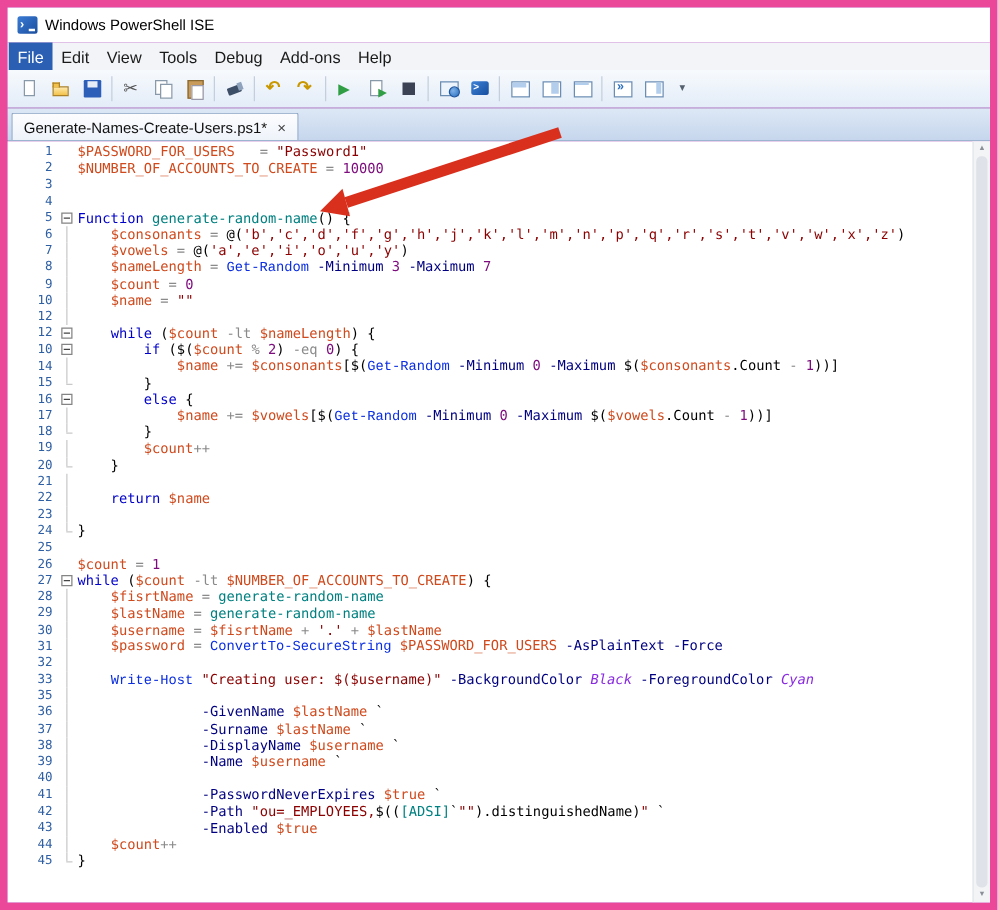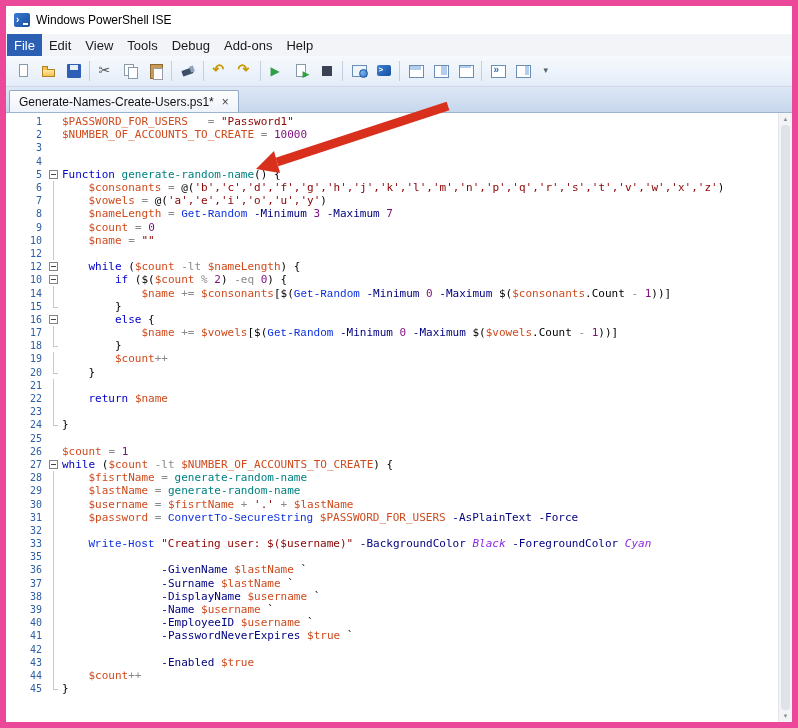--- a/index.html
+++ b/index.html
@@ -370,30 +370,30 @@
           <span class="code-text"><span class="tk-t">               </span><span class="tk-p">-DisplayName</span><span class="tk-t"> </span><span class="tk-v">$username</span><span class="tk-t"> `</span></span>
         </div>
         <div class="line">
           <span class="ln">39</span>
           <span class="fold-col fold-line"></span>
           <span class="code-text"><span class="tk-t">               </span><span class="tk-p">-Name</span><span class="tk-t"> </span><span class="tk-v">$username</span><span class="tk-t"> `</span></span>
         </div>
         <div class="line">
           <span class="ln">40</span>
           <span class="fold-col fold-line"></span>
-          <span class="code-text"><span class="tk-t">               </span><span class="tk-p">-EmployeeID</span><span class="tk-t"> </span><span class="tk-v">$username</span><span class="tk-t"> `</span></span>
         </div>
         <div class="line">
           <span class="ln">41</span>
           <span class="fold-col fold-line"></span>
           <span class="code-text"><span class="tk-t">               </span><span class="tk-p">-PasswordNeverExpires</span><span class="tk-t"> </span><span class="tk-v">$true</span><span class="tk-t"> `</span></span>
         </div>
         <div class="line">
           <span class="ln">42</span>
           <span class="fold-col fold-line"></span>
+          <span class="code-text"><span class="tk-t">               </span><span class="tk-p">-Path</span><span class="tk-t"> </span><span class="tk-s">"ou=_EMPLOYEES,</span><span class="tk-t">$((</span><span class="tk-y">[ADSI]</span><span class="tk-t">`</span><span class="tk-s">""</span><span class="tk-t">).distinguishedName)</span><span class="tk-s">"</span><span class="tk-t"> `</span></span>
         </div>
         <div class="line">
           <span class="ln">43</span>
           <span class="fold-col fold-line"></span>
           <span class="code-text"><span class="tk-t">               </span><span class="tk-p">-Enabled</span><span class="tk-t"> </span><span class="tk-v">$true</span></span>
         </div>
         <div class="line">
           <span class="ln">44</span>
           <span class="fold-col fold-line"></span>
           <span class="code-text"><span class="tk-t">    </span><span class="tk-v">$count</span><span class="tk-o">++</span></span>

